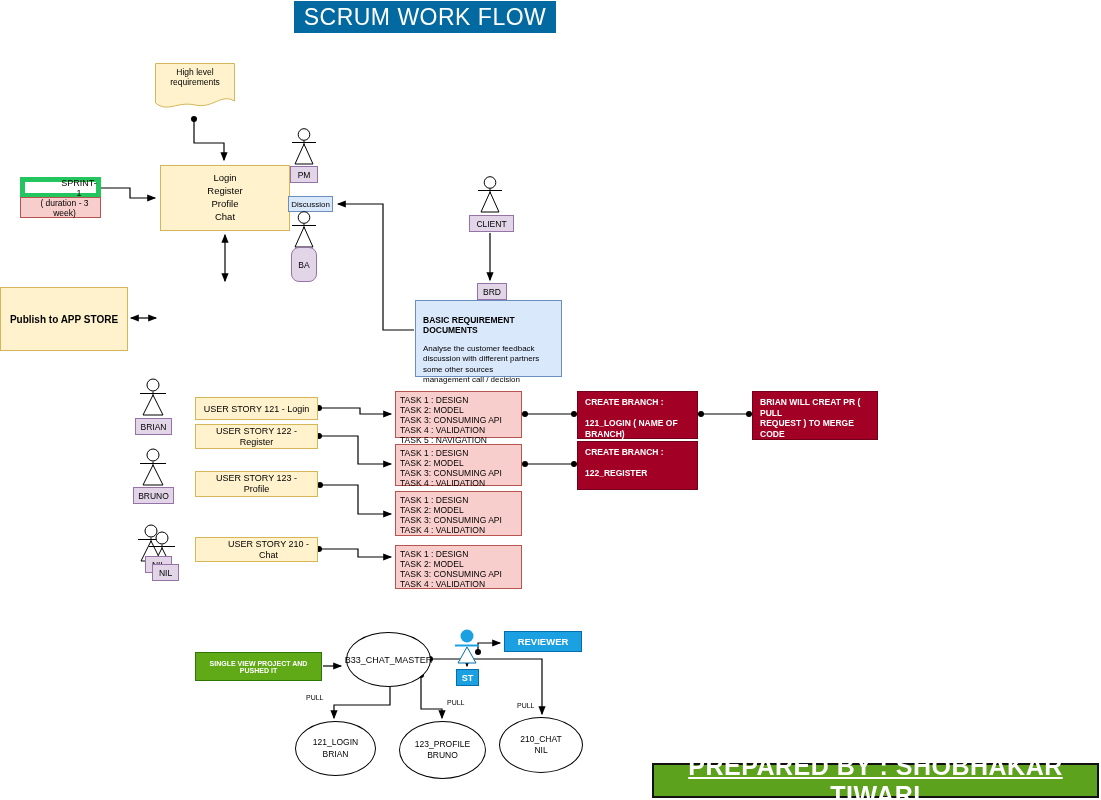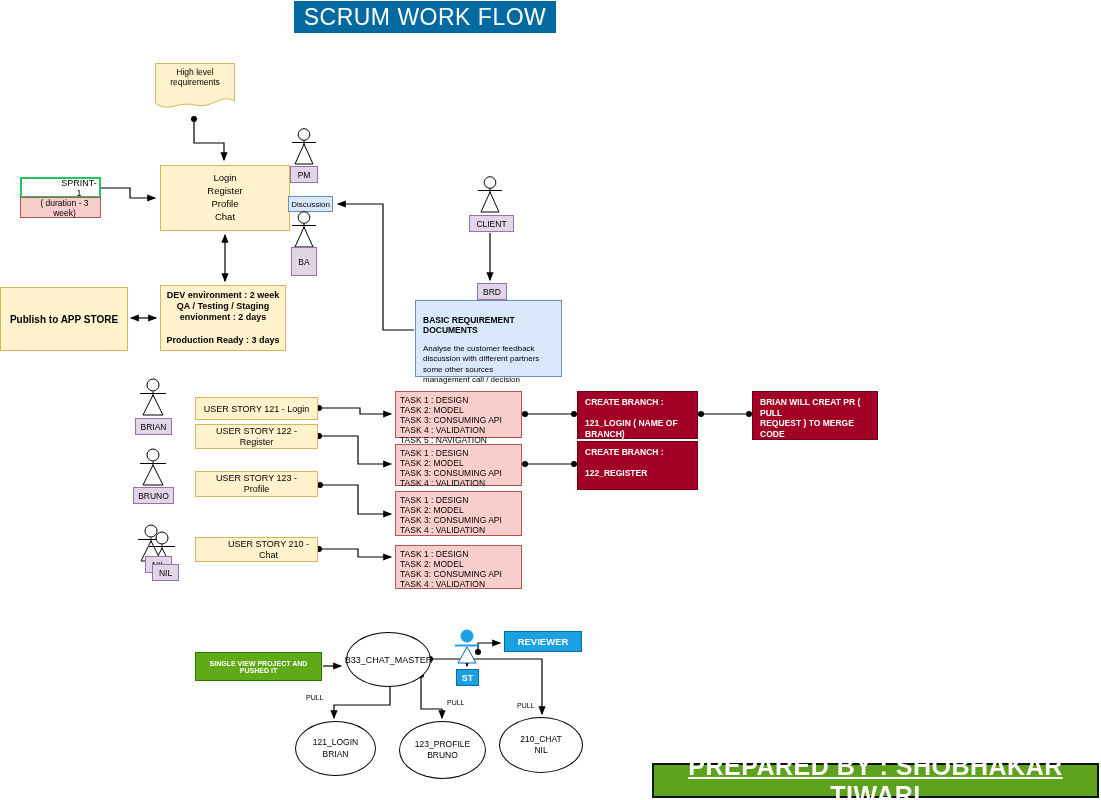--- a/index.html
+++ b/index.html
@@ -8,21 +8,21 @@
     font-family:"Liberation Sans",sans-serif;color:#000;
   }
   .node{position:absolute;box-sizing:border-box;}
   .center{display:flex;align-items:center;justify-content:center;text-align:center;}
   .pre{white-space:pre-line;}
   .cream{background:#FFF2CC;border:1px solid #D6B656;}
   .pinkbox{background:#F8CECC;border:1px solid #B85450;}
   .bluebox{background:#DAE8FC;border:1px solid #6C8EBF;}
   .lavender{background:#E1D5E7;border:1px solid #9673A6;}
   .darkred{background:#A20025;border:1px solid #73001A;color:#fff;font-weight:bold;}
-  .whitebox{background:#fff;border:2px solid #22c55e;padding-left:37px;}
+  .whitebox{background:#fff;border:5px solid #22c55e;padding-left:37px;}
   .ellipse{background:#fff;border:1px solid #000;border-radius:50%;}
   .title{
     background:#0369a1;color:#fff;font-size:23px;letter-spacing:.5px;
   }
   .footer{
     background:#5CA21D;border:2px solid #111;color:#fff;font-weight:bold;
     font-size:25px;text-decoration:underline;letter-spacing:.5px;
   }
   .greenbox{background:#60A917;border:1px solid #2D7600;color:#fff;font-weight:bold;font-size:7px;}
   .cyanbox{background:#1BA1E2;border:1px solid #006EAF;color:#fff;font-weight:bold;}
@@ -103,21 +103,21 @@
   <div class="node bluebox center" style="left:288px;top:196px;width:45px;height:16px;font-size:8px;">Discussion</div>
 
   <div class="node" style="left:292px;top:211px;width:24px;height:37px;">
     <svg width="24" height="37">
         <circle cx="12" cy="6.5" r="5.8" fill="#fff" stroke="#000"></circle>
         <line x1="0" y1="14.5" x2="24" y2="14.5" stroke="#000"></line>
         <line x1="12" y1="12.5" x2="12" y2="18" stroke="#000"></line>
         <path d="M12,16 L3,36 H21 Z" fill="#fff" stroke="#000"></path>
       </svg>
   </div>
-  <div class="node lavender center actor-label" style="left:291px;top:247px;width:26px;height:29px;">BA</div>
+  <div class="node lavender center actor-label" style="left:291px;top:247px;width:26px;height:35px;border-radius:8px;">BA</div>
 
   <div class="node" style="left:478px;top:176px;width:24px;height:37px;">
     <svg width="24" height="37">
         <circle cx="12" cy="6.5" r="5.8" fill="#fff" stroke="#000"></circle>
         <line x1="0" y1="14.5" x2="24" y2="14.5" stroke="#000"></line>
         <line x1="12" y1="12.5" x2="12" y2="18" stroke="#000"></line>
         <path d="M12,16 L3,36 H21 Z" fill="#fff" stroke="#000"></path>
       </svg>
   </div>
   <div class="node lavender center actor-label" style="left:469px;top:215px;width:45px;height:17px;">CLIENT</div>
@@ -125,25 +125,20 @@
   <div class="node lavender center actor-label" style="left:477px;top:283px;width:30px;height:17px;">BRD</div>
 
   <div class="node bluebox" style="left:415px;top:300px;width:147px;height:77px;padding:14px 7px;">
     <div style="font-size:8.5px;font-weight:bold;">BASIC REQUIREMENT DOCUMENTS</div>
     <div class="pre" style="font-size:8px;line-height:1.3;margin-top:9px;">Analyse the customer feedback
 discussion with different partners
 some other sources
 management call / decision</div>
   </div>
 
-  <div class="node cream center pre" style="left:160px;top:285px;width:126px;height:66px;font-size:9px;font-weight:bold;line-height:1.25;">DEV environment : 2 week
-QA / Testing / Staging
-envionment : 2 days
-
-Production Ready : 3 days</div>
 
   <div class="node cream center" style="left:0px;top:287px;width:128px;height:64px;font-size:10px;font-weight:bold;">Publish to APP STORE</div>
 
   <div class="node" style="left:140px;top:378px;width:26px;height:38px;">
     <svg width="26" height="38">
         <circle cx="13" cy="7" r="6" fill="#fff" stroke="#000"></circle>
         <line x1="0" y1="15.5" x2="26" y2="15.5" stroke="#000"></line>
         <line x1="13" y1="13.5" x2="13" y2="19" stroke="#000"></line>
         <path d="M13,17 L3,37 H23 Z" fill="#fff" stroke="#000"></path>
       </svg>

